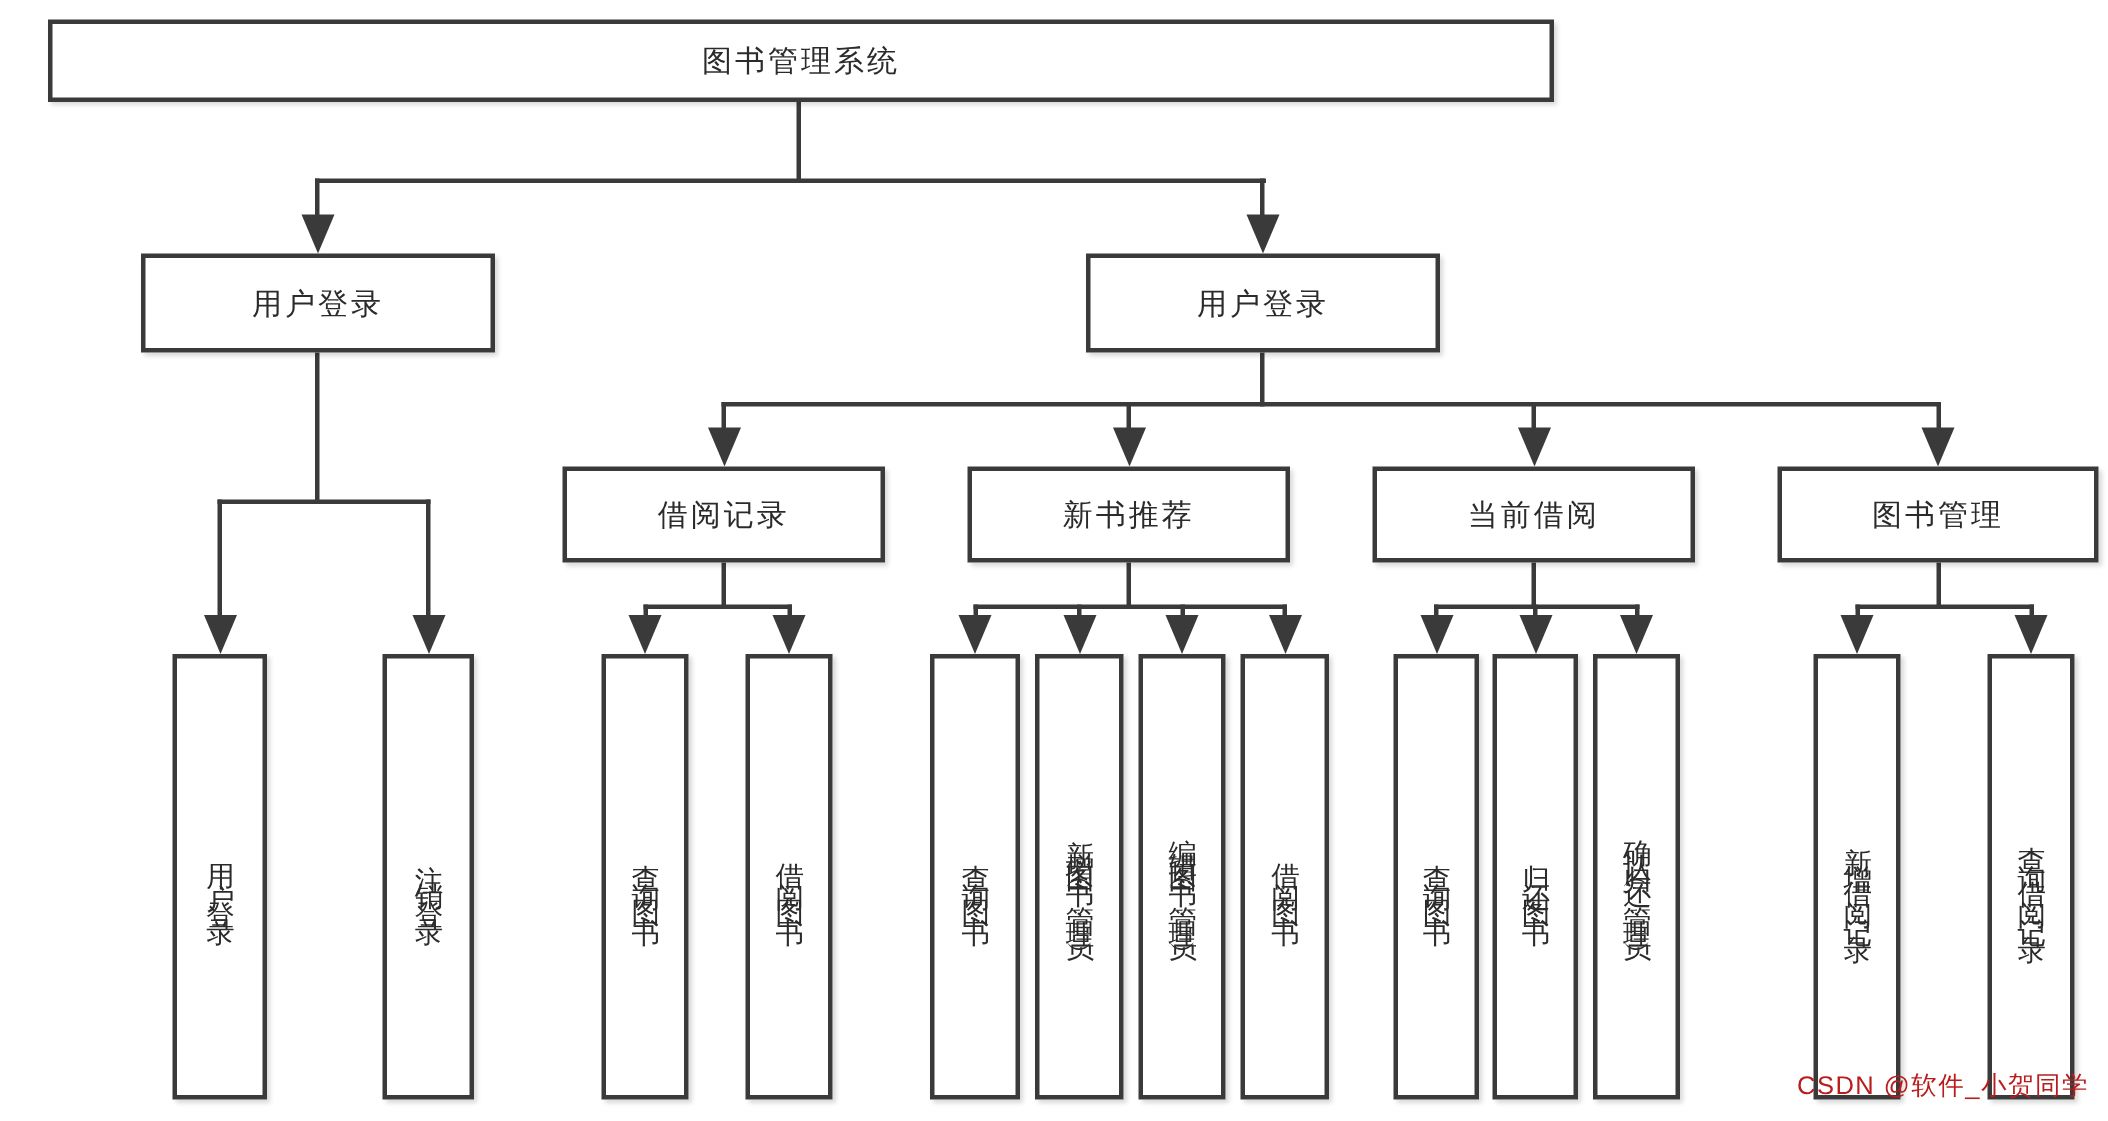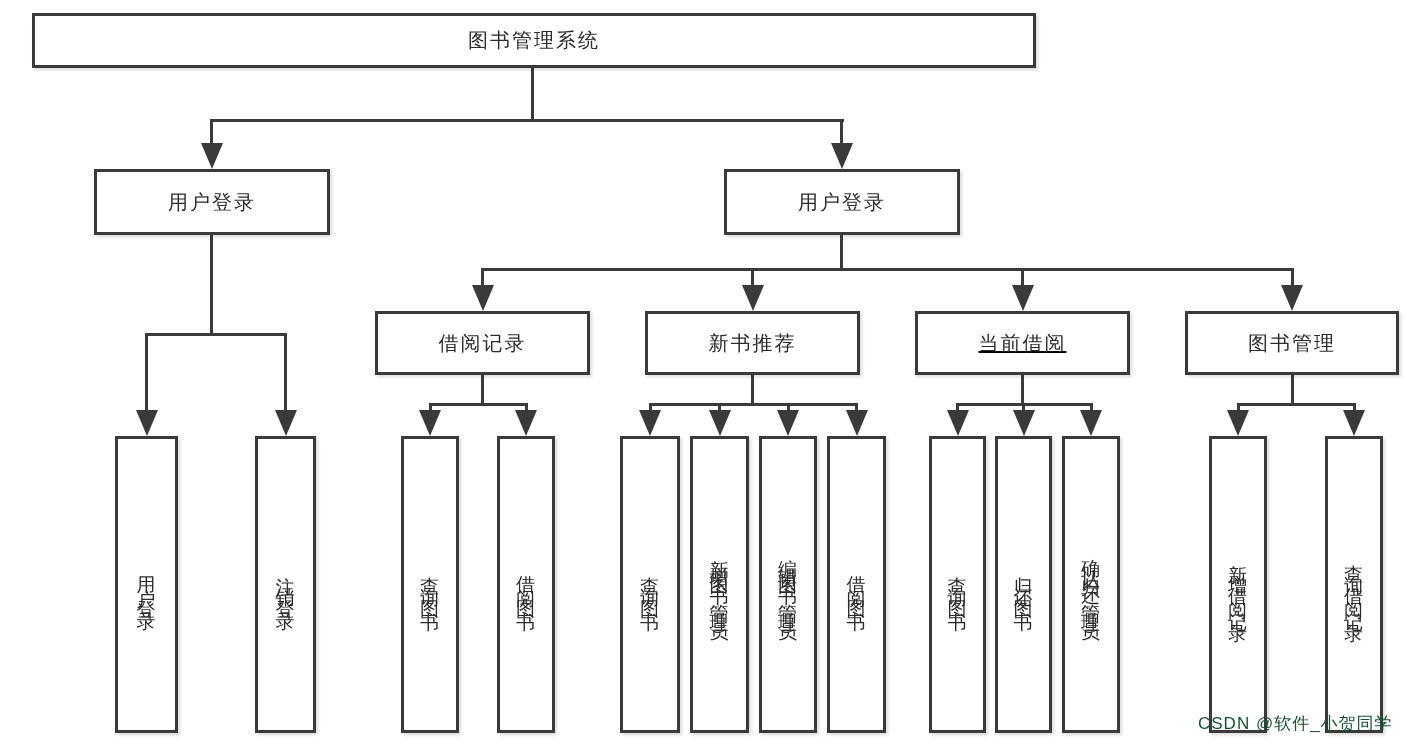--- a/index.html
+++ b/index.html
@@ -44,21 +44,21 @@
     position: absolute; width: 0; height: 0;
     border-left: 11px solid transparent;
     border-right: 11px solid transparent;
     border-top: 26px solid #3a3a3a;
     z-index: 1;
   }
   .watermark {
     position: absolute;
     left: 1186px; top: 712px;
     font-size: 17px;
-    color: #14532d;
+    color: #b91c1c;
     letter-spacing: 1px;
     white-space: nowrap;
     z-index: 6;
   }
 </style>
 </head>
 <body>
 
 <div class="canvas">
 
@@ -131,21 +131,21 @@
   <div class="box" style="left:712px; top:169px; width:236px; height:66px;">
     <span class="lbl">用户登录</span>
   </div>
 
   <div class="box" style="left:363px; top:311px; width:215px; height:64px;">
     <span class="lbl">借阅记录</span>
   </div>
   <div class="box" style="left:633px; top:311px; width:215px; height:64px;">
     <span class="lbl">新书推荐</span>
   </div>
-  <div class="box" style="left:903px; top:311px; width:215px; height:64px;text-decoration:underline;">
+  <div class="box" style="left:903px; top:311px; width:215px; height:64px;">
     <span class="lbl">当前借阅</span>
   </div>
   <div class="box" style="left:1173px; top:311px; width:214px; height:64px;">
     <span class="lbl">图书管理</span>
   </div>
 
   <div class="box" style="left:103px; top:436px; width:63px; height:297px;">
     <span class="vlbl">用户登录</span>
   </div>
   <div class="box" style="left:243px; top:436px; width:61px; height:297px;">

